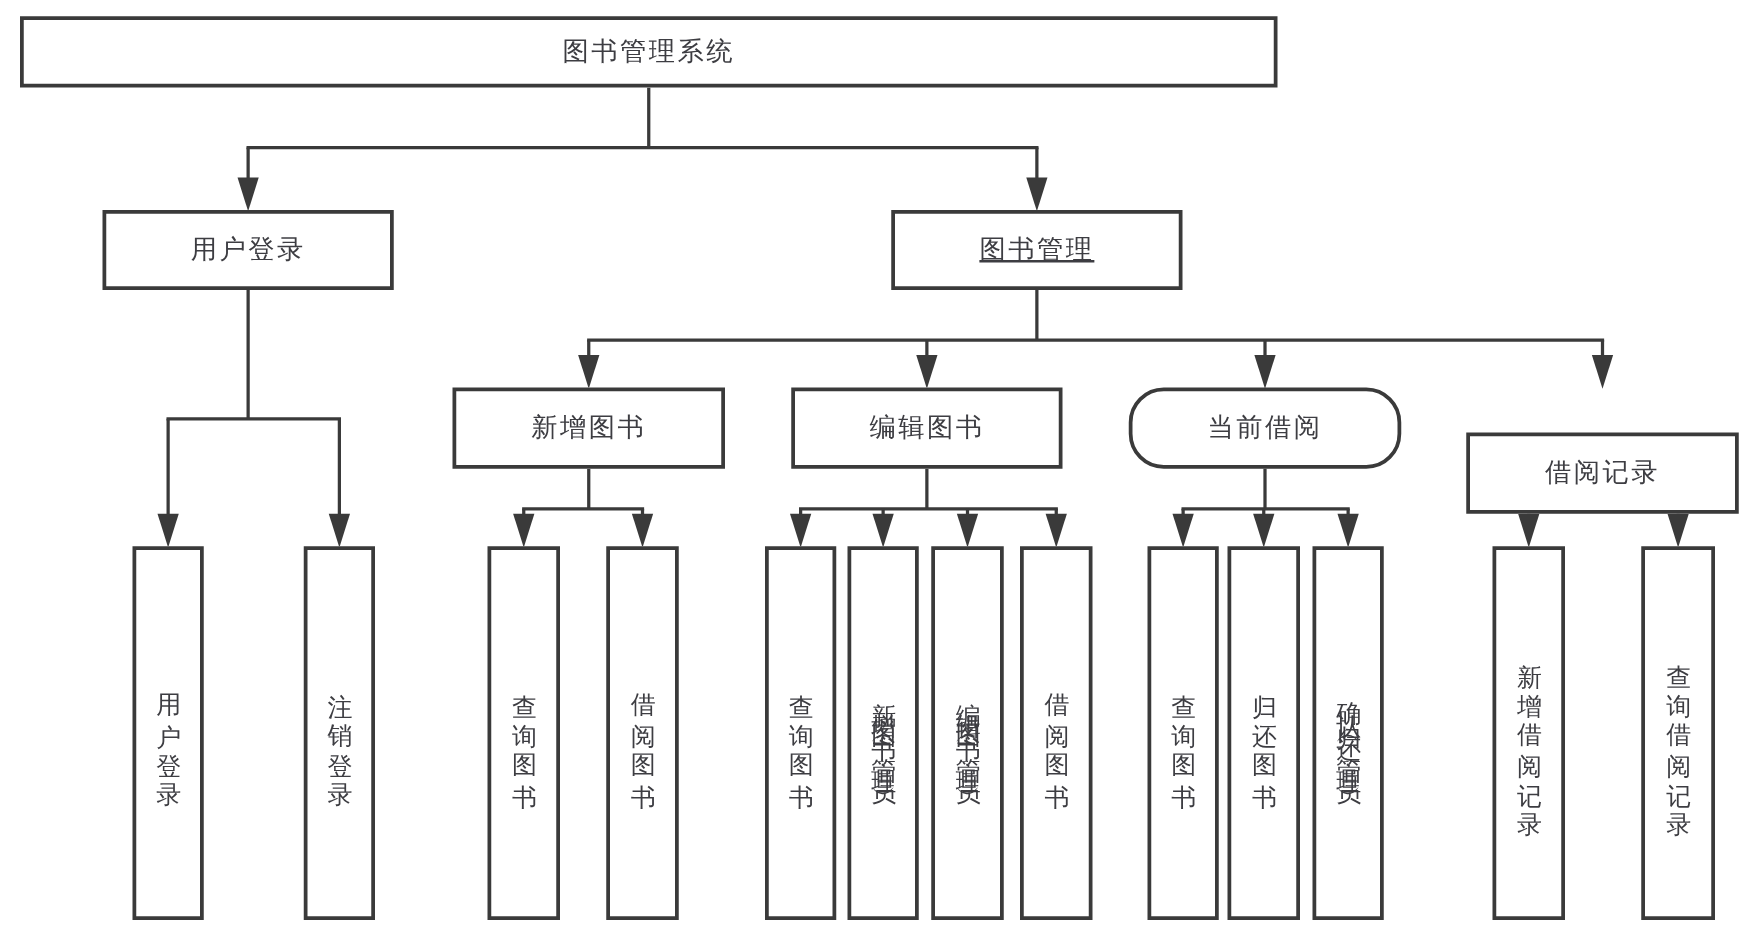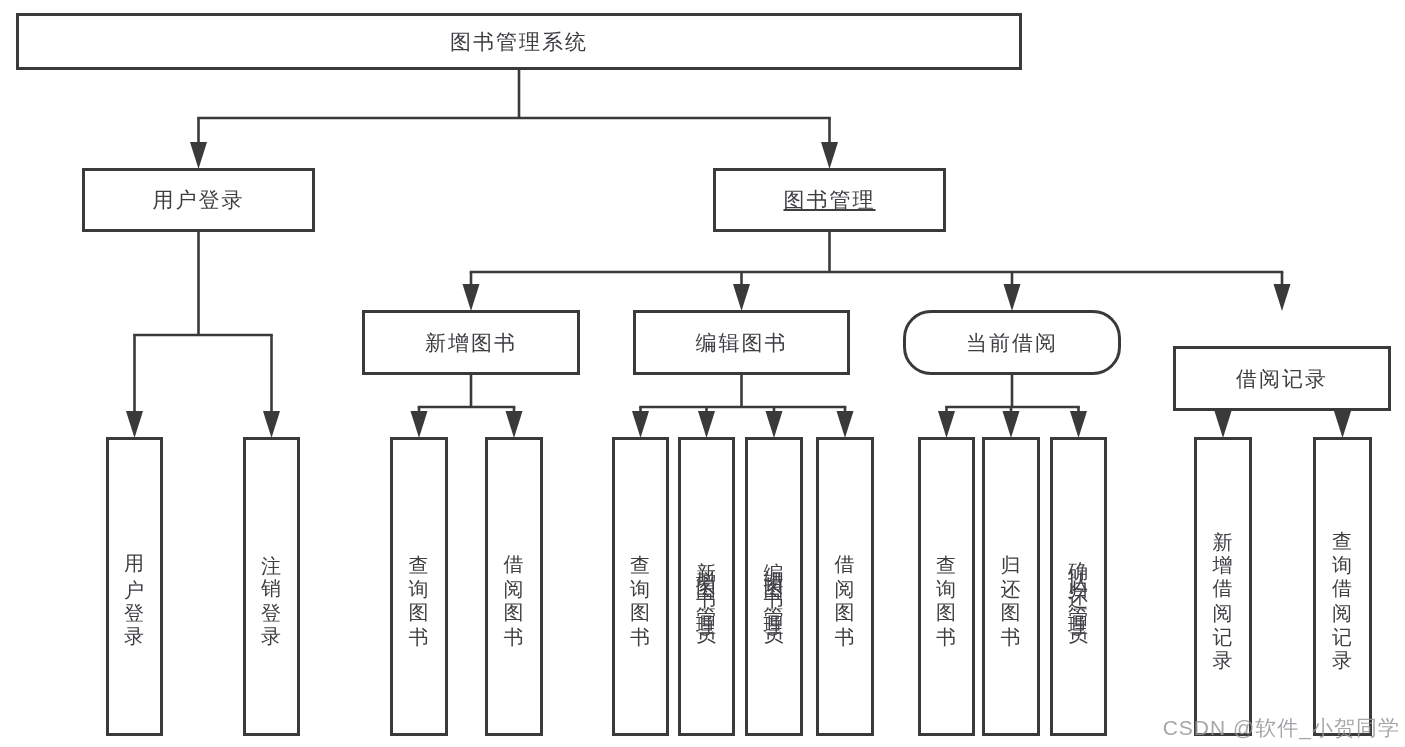--- a/index.html
+++ b/index.html
@@ -124,14 +124,13 @@
       <div class="node vertical" style="left: 612px; top: 437px; width: 57px; height: 299px; letter-spacing: 24px;">查询图书</div>
       <div class="node vertical" style="left: 678px; top: 437px; width: 57px; height: 299px; letter-spacing: 9px;">新增图书（管理员）</div>
       <div class="node vertical" style="left: 745px; top: 437px; width: 58px; height: 299px; letter-spacing: 9px;">编辑图书（管理员）</div>
       <div class="node vertical" style="left: 816px; top: 437px; width: 58px; height: 299px; letter-spacing: 24px;">借阅图书</div>
       <div class="node vertical" style="left: 918px; top: 437px; width: 57px; height: 299px; letter-spacing: 24px;">查询图书</div>
       <div class="node vertical" style="left: 982px; top: 437px; width: 58px; height: 299px; letter-spacing: 24px;">归还图书</div>
       <div class="node vertical" style="left: 1050px; top: 437px; width: 57px; height: 299px; letter-spacing: 9px;">确认归还（管理员）</div>
       <div class="node vertical" style="left: 1194px; top: 437px; width: 58px; height: 299px; letter-spacing: 24px;">新增借阅记录</div>
       <div class="node vertical" style="left: 1313px; top: 437px; width: 59px; height: 299px; letter-spacing: 24px;">查询借阅记录</div>
     </div>
-  <div id="watermark">CSDN @软件_小贺同学</div>
 </div>
 
 </body></html>

